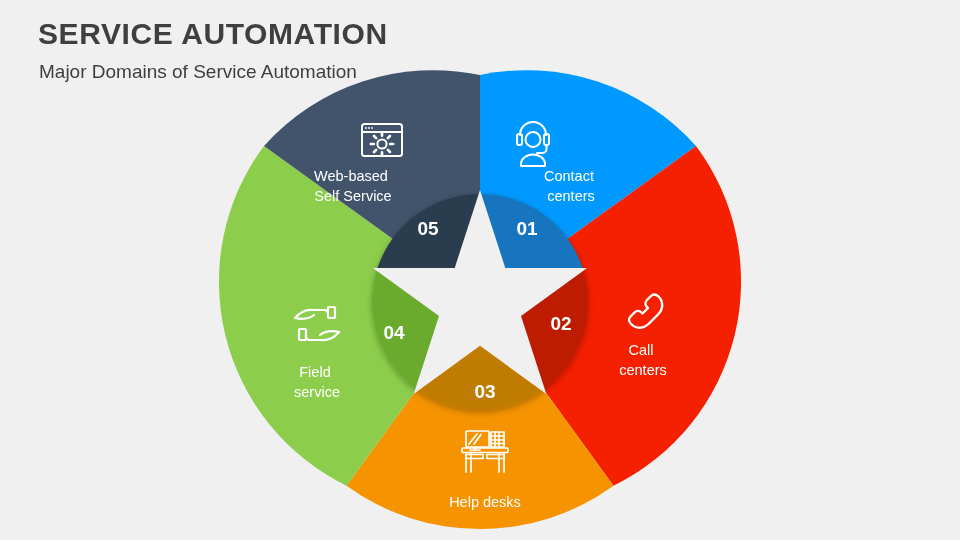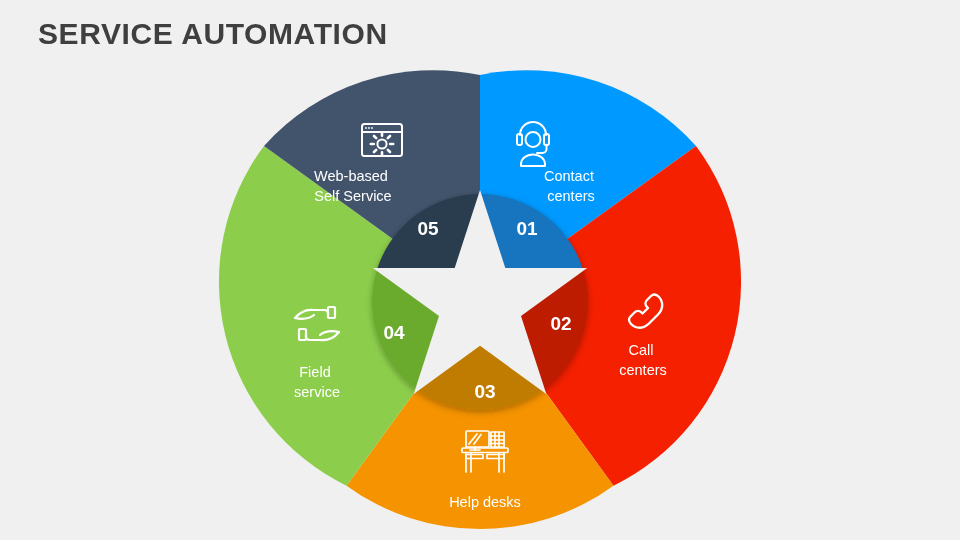--- a/index.html
+++ b/index.html
@@ -67,20 +67,21 @@
     text-anchor: middle;
     dominant-baseline: middle;
   }
 </style>
 </head>
 <body>
 
 <div id="slide">
 
   <div id="title">SERVICE AUTOMATION</div>
+  <div id="subtitle">Major Domains of Service Automation</div>
 
   <div id="chart-wrap">
     <svg id="wheel" viewBox="0 0 960 540" xmlns="http://www.w3.org/2000/svg">
       <defs>
 
         <filter id="innerShadow" x="-40%" y="-40%" width="180%" height="180%">
           <feDropShadow dx="0" dy="2" stdDeviation="3" flood-color="#000000" flood-opacity="0.30"></feDropShadow>
         </filter>
         <clipPath id="clipOuter">
           <circle cx="480" cy="302" r="227"></circle>

